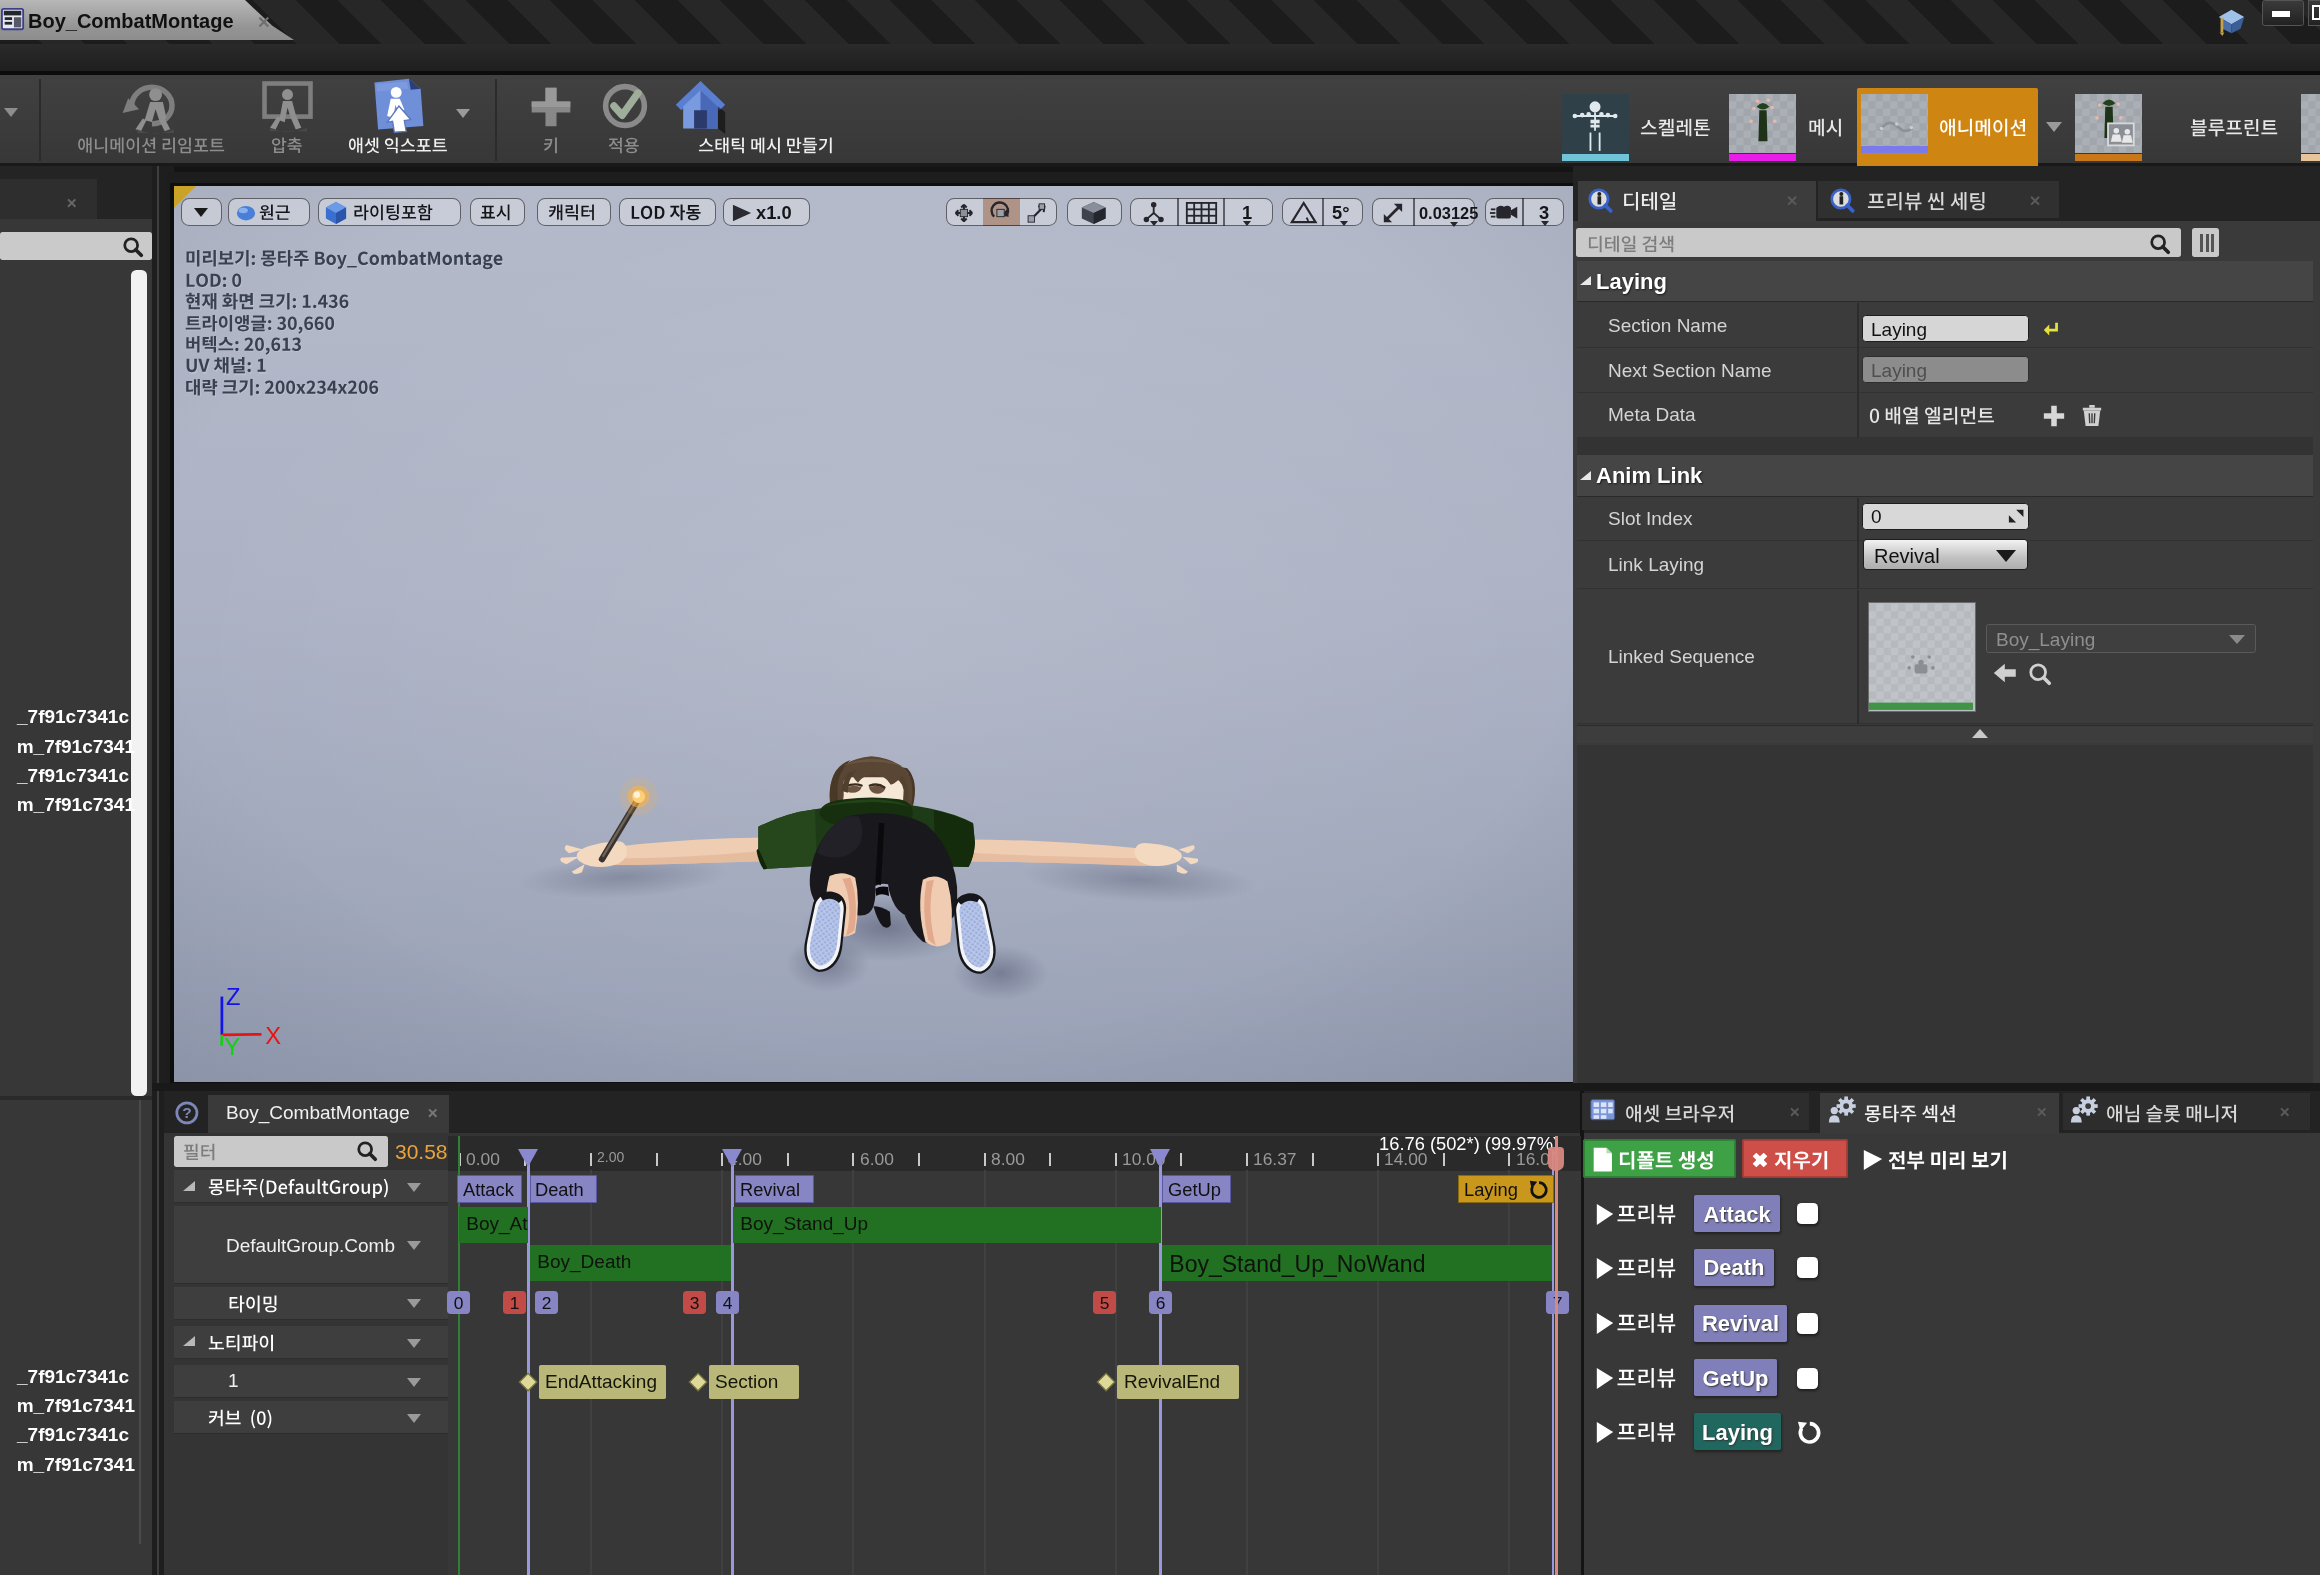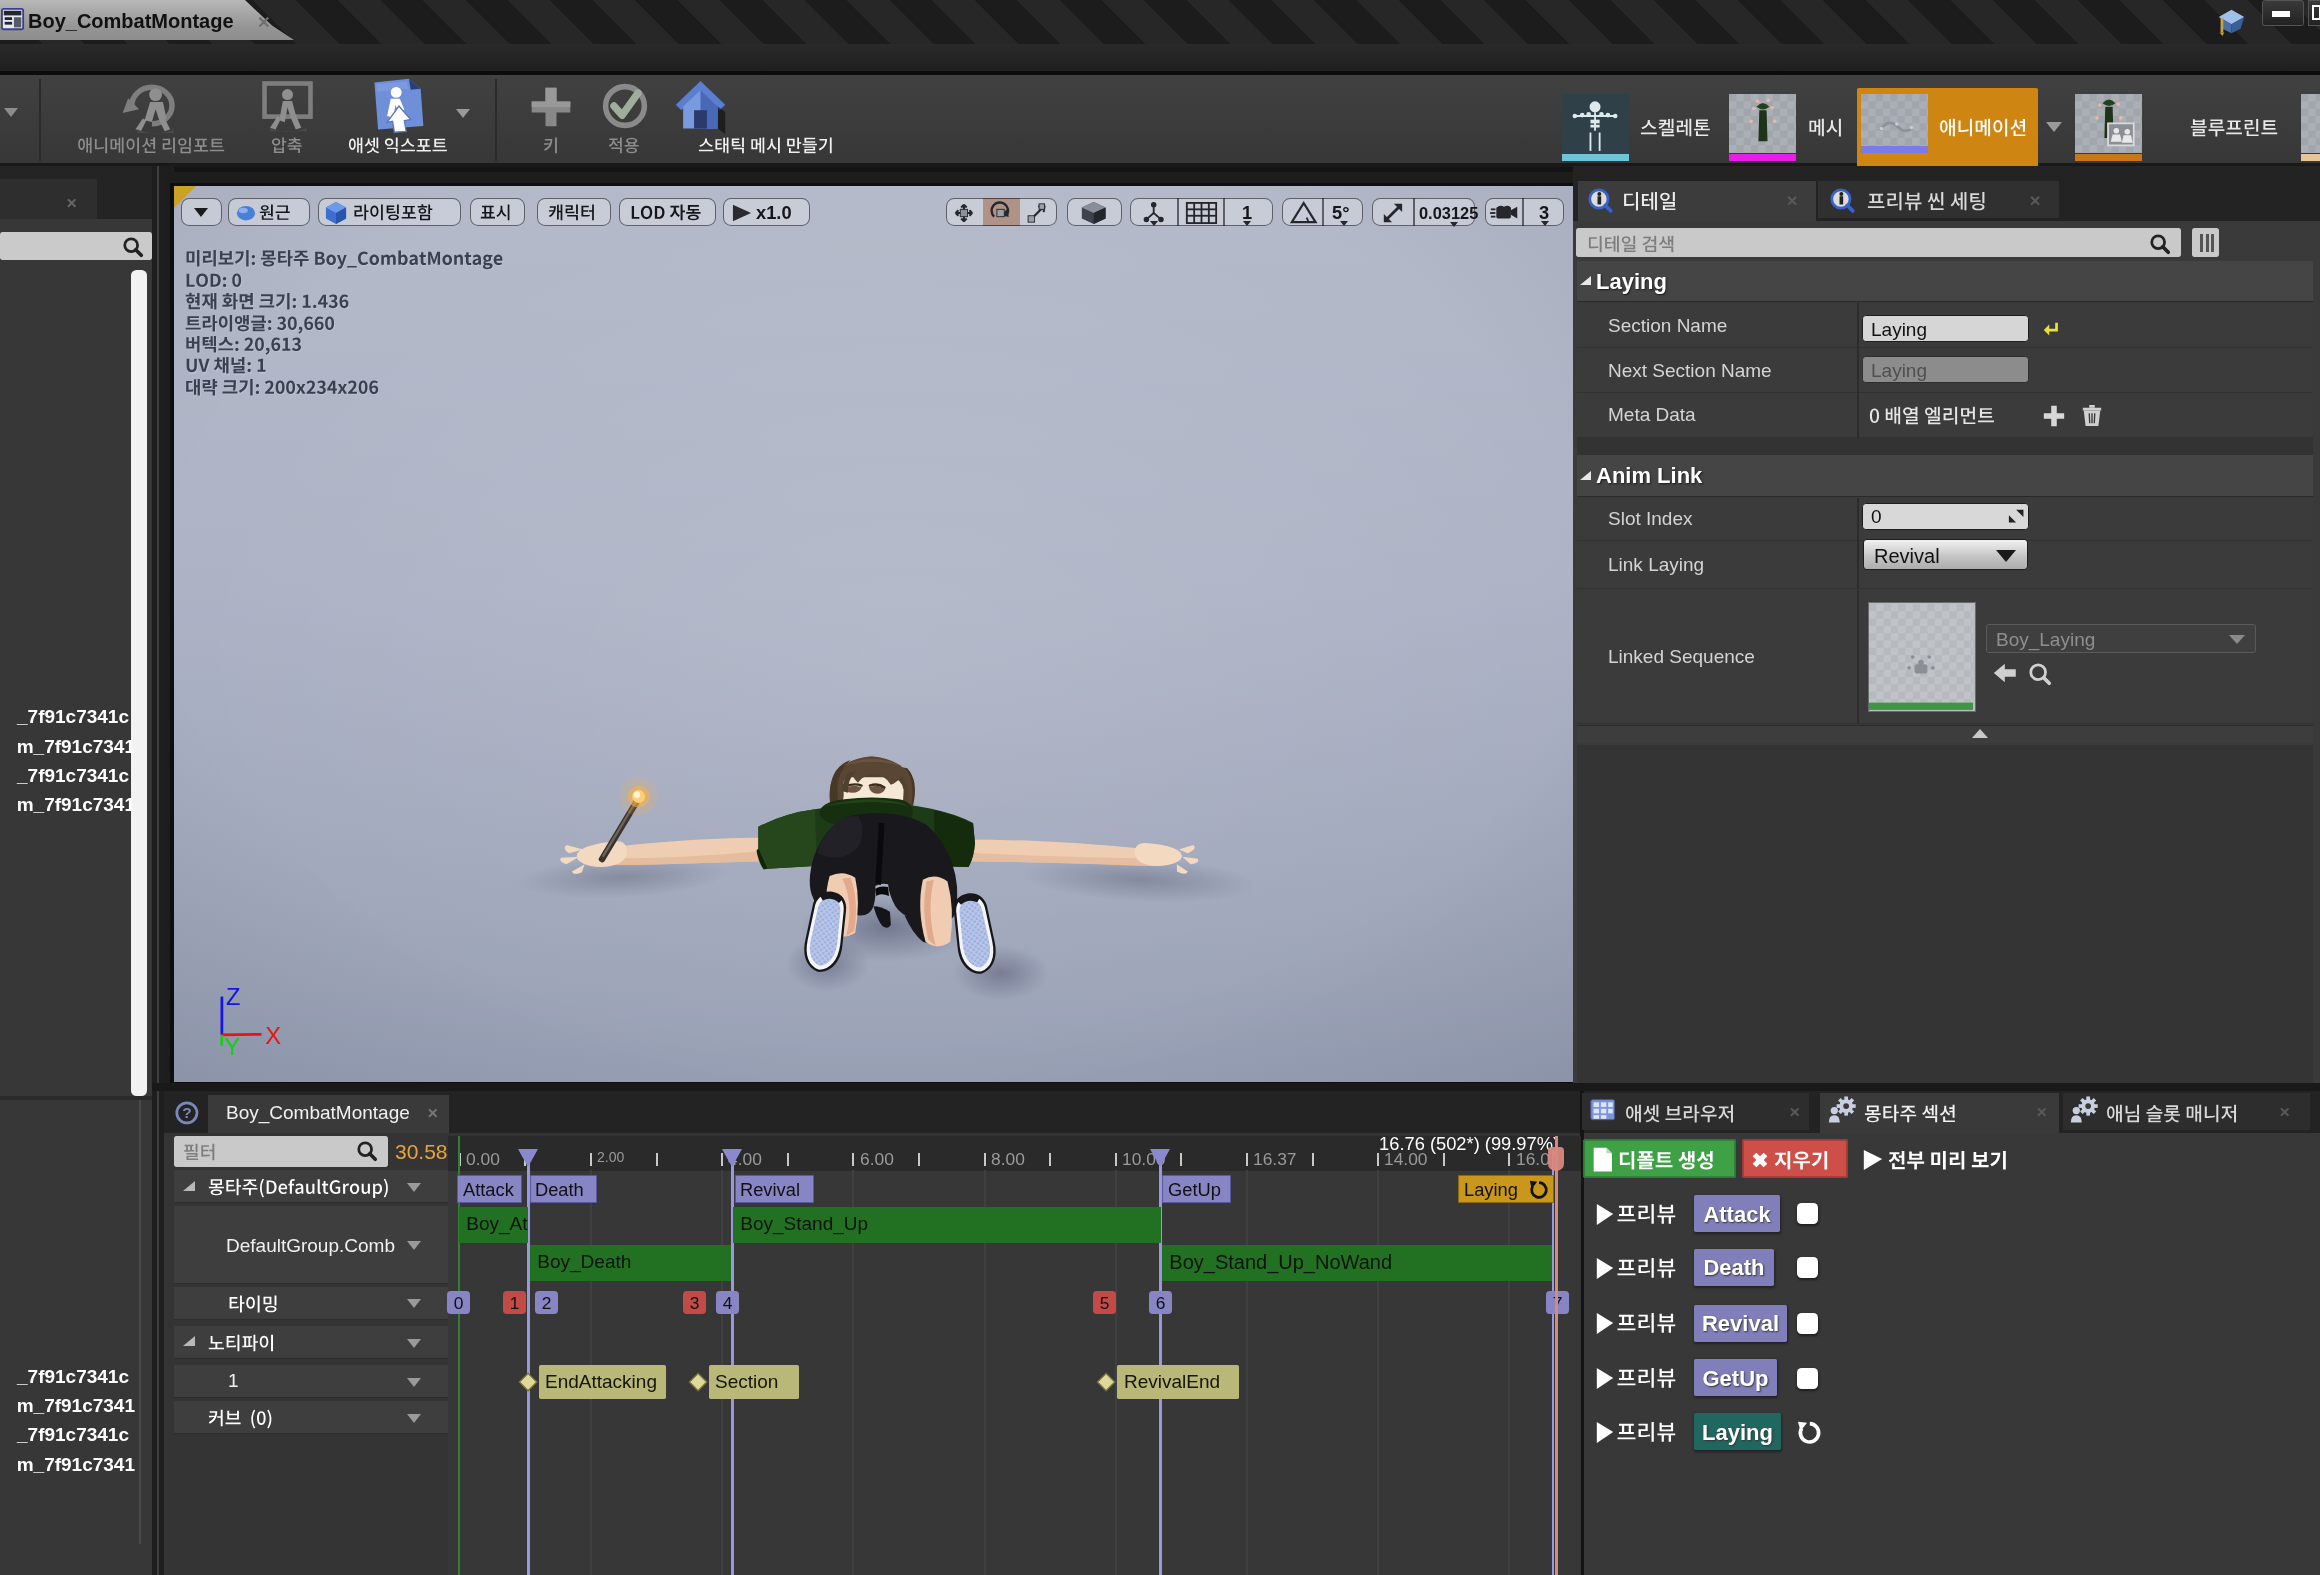--- a/index.html
+++ b/index.html
@@ -704,21 +704,21 @@
 <div style="left:459px;top:1207px;width:69px;height:36px;background:#227122;overflow:hidden">
     <span class="lt" style="left:7.3px;top:6.4px;font-size:19px;color:#0d130d;position:absolute">Boy_At</span>
   </div>
 <div style="left:733px;top:1207px;width:428px;height:36px;background:#227122;overflow:hidden">
     <span class="lt" style="left:7.3px;top:6.4px;font-size:19px;color:#0d130d;position:absolute">Boy_Stand_Up</span>
   </div>
 <div style="left:530px;top:1245px;width:201px;height:36px;background:#227122;overflow:hidden">
     <span class="lt" style="left:7.3px;top:6.4px;font-size:19px;color:#0d130d;position:absolute">Boy_Death</span>
   </div>
 <div style="left:1162px;top:1245px;width:390px;height:36px;background:#227122;overflow:hidden">
-    <span class="lt" style="left:7.3px;top:6.4px;font-size:20px;color:#0d130d;position:absolute">Boy_Stand_Up_NoWand</span>
+    <span class="lt" style="left:7.3px;top:6.4px;font-size:23px;color:#0d130d;position:absolute">Boy_Stand_Up_NoWand</span>
   </div>
 <div style="left:447px;top:1291px;width:23px;height:23px;background:#8785c3;border-radius:3.7px"></div>
 <div class="lt" style="left:447px;top:1293px;width:23px;text-align:center;font-size:17.4px;color:#111">0</div>
 <div style="left:503px;top:1291px;width:23px;height:23px;background:#c24b47;border-radius:3.7px"></div>
 <div class="lt" style="left:503px;top:1293px;width:23px;text-align:center;font-size:17.4px;color:#111">1</div>
 <div style="left:535px;top:1291px;width:23px;height:23px;background:#8785c3;border-radius:3.7px"></div>
 <div class="lt" style="left:535px;top:1293px;width:23px;text-align:center;font-size:17.4px;color:#111">2</div>
 <div style="left:683px;top:1291px;width:23px;height:23px;background:#c24b47;border-radius:3.7px"></div>
 <div class="lt" style="left:683px;top:1293px;width:23px;text-align:center;font-size:17.4px;color:#111">3</div>
 <div style="left:716px;top:1291px;width:23px;height:23px;background:#8785c3;border-radius:3.7px"></div>

